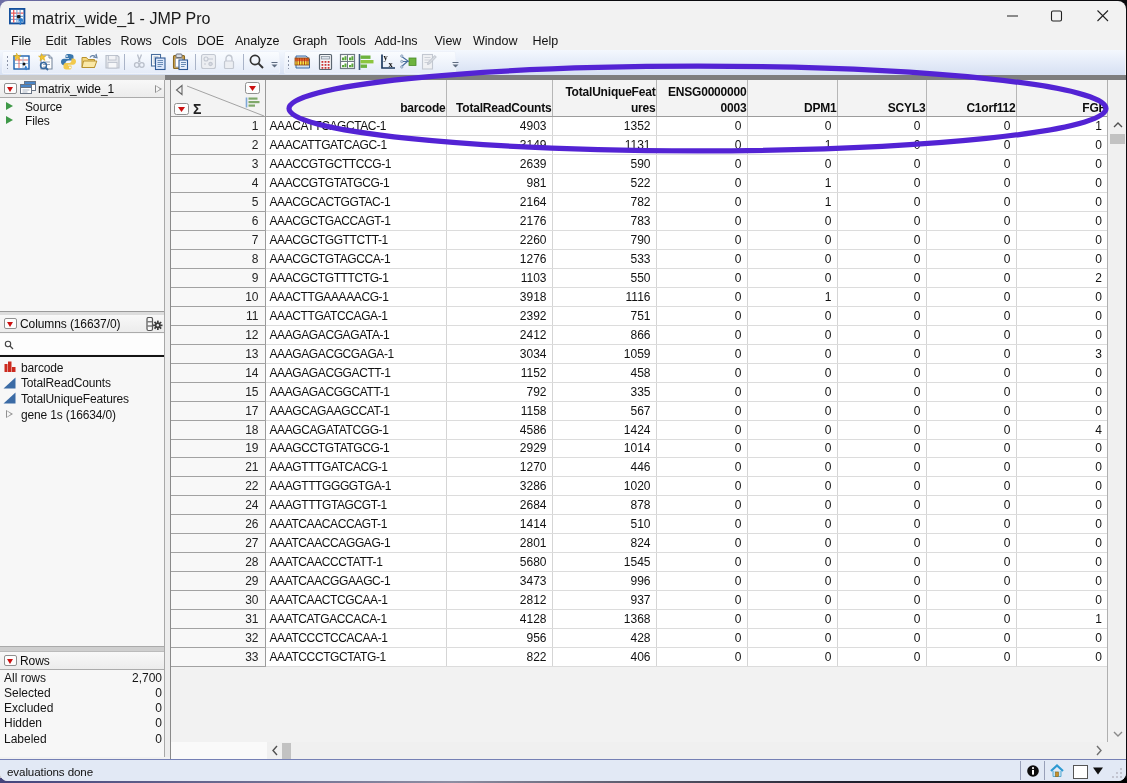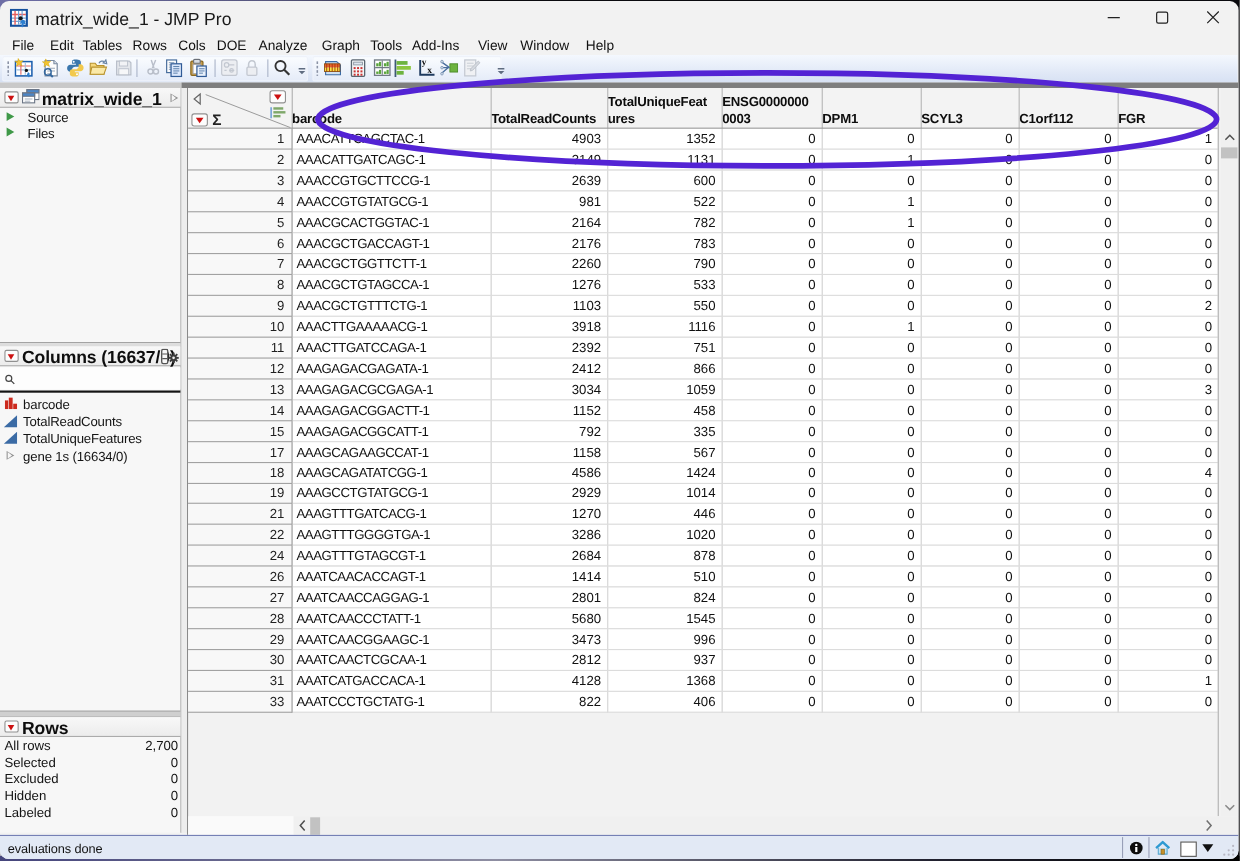--- a/index.html
+++ b/index.html
@@ -15,33 +15,33 @@
 .mi{position:absolute;top:33px;font-size:12.5px;color:#111;}
 
 #tbar{position:absolute;left:0;top:49px;width:1125px;height:25px;background:linear-gradient(#f4f8fe,#dfe7f6 70%,#d7e1f3);}
 .tbgroup{position:absolute;top:50px;height:23px;border-radius:2px;background:linear-gradient(#fbfdff,#e4ebf8);box-shadow:0 0 0 1px #eef2fa inset;}
 .grip{position:absolute;top:5px;width:3px;height:14px;background-image:radial-gradient(circle,#8b93a6 1px,transparent 1.1px);background-size:3px 4px;}
 .tsep{position:absolute;top:4px;width:1px;height:16px;background:#aab4c8;}
 .ticon{position:absolute;top:3px;}
 
 
 .panelhead{position:absolute;left:0;width:164px;height:18px;background:linear-gradient(#f8f8f8,#ececec);border-bottom:1px solid #ababab;}
-.ph-text{position:absolute;left:20px;top:2.5px;font-size:16px;letter-spacing:-0.1px;color:#0d0d0d;white-space:nowrap;font-weight:bold;}
+.ph-text{position:absolute;left:20px;top:2.5px;font-size:12px;letter-spacing:-0.1px;color:#0d0d0d;white-space:nowrap;}
 .reddrop{position:absolute;width:13px;height:11px;background:#fdfdfd;border:1px solid #909090;border-radius:2px;}
 .reddrop:after{content:"";position:absolute;left:2px;top:3px;border-left:3.5px solid transparent;border-right:3.5px solid transparent;border-top:5px solid #cc1111;}
 .sbitem{position:absolute;font-size:12px;letter-spacing:-0.15px;color:#141414;white-space:nowrap;}
 .gtri{position:absolute;width:0;height:0;border-top:4.5px solid transparent;border-bottom:4.5px solid transparent;border-left:7px solid #3f9948;}
 .otri{position:absolute;width:0;height:0;border-top:4.5px solid transparent;border-bottom:4.5px solid transparent;border-left:7px solid #909090;}
 .otri:after{content:"";position:absolute;left:-6px;top:-3px;border-top:3px solid transparent;border-bottom:3px solid transparent;border-left:4.6px solid #f7f7f7;}
 .rowstat{position:absolute;font-size:12px;color:#141414;}
 .rowval{position:absolute;font-size:12px;color:#141414;text-align:right;}
 
 #tbl{position:absolute;left:171px;top:79px;border-collapse:collapse;table-layout:fixed;}
 #tbl td,#tbl th{overflow:hidden;white-space:nowrap;padding:0;font-weight:normal;}
-#tbl th{background:#f3f3f3;border-right:1px solid #b6b6b6;font-size:12px;font-weight:bold;color:#0d0d0d;vertical-align:bottom;text-align:left;line-height:16px;}
+#tbl th{background:#f3f3f3;border-right:1px solid #b6b6b6;font-size:12px;font-weight:bold;color:#0d0d0d;vertical-align:bottom;text-align:right;line-height:16px;}
 #tbl th{padding-bottom:1px;letter-spacing:-0.2px;}
 #tbl th.rh{border-right:1px solid #9a9a9a;}
 #tbl td.rn{background:#f8f8f8;border-right:1px solid #9a9a9a;border-bottom:1px solid #a2a2a2;font-size:12px;color:#1f1f1f;text-align:right;padding-right:6px;}
 td.d{background:#fff;border-right:1px solid #d5d5d5;border-bottom:1px solid #dcdcdc;font-size:12px;color:#111;}
 #tbl td.s{text-align:left;padding-left:4px;letter-spacing:-0.4px;}
 #tbl td.n{text-align:right;padding-right:5px;}
 </style></head><body>
 <div id="bg-tl"></div>
 <div id="bg-bl"></div>
 <div id="bg-bot"></div>
@@ -356,21 +356,21 @@
           <td class="d n">0</td>
           <td class="d n">1</td>
           <td class="d n">0</td>
           <td class="d n">0</td>
           <td class="d n" style="border-right:none">0</td>
         </tr>
         <tr style="height:18.94px">
           <td class="rn">3</td>
           <td class="d s">AAACCGTGCTTCCG-1</td>
           <td class="d n">2639</td>
-          <td class="d n">600</td>
+          <td class="d n">590</td>
           <td class="d n">0</td>
           <td class="d n">0</td>
           <td class="d n">0</td>
           <td class="d n">0</td>
           <td class="d n" style="border-right:none">0</td>
         </tr>
         <tr style="height:18.94px">
           <td class="rn">4</td>
           <td class="d s">AAACCGTGTATGCG-1</td>
           <td class="d n">981</td>
@@ -626,20 +626,31 @@
         <tr style="height:18.94px">
           <td class="rn">31</td>
           <td class="d s">AAATCATGACCACA-1</td>
           <td class="d n">4128</td>
           <td class="d n">1368</td>
           <td class="d n">0</td>
           <td class="d n">0</td>
           <td class="d n">0</td>
           <td class="d n">0</td>
           <td class="d n" style="border-right:none">1</td>
+        </tr>
+        <tr style="height:18.94px">
+          <td class="rn">32</td>
+          <td class="d s">AAATCCCTCCACAA-1</td>
+          <td class="d n">956</td>
+          <td class="d n">428</td>
+          <td class="d n">0</td>
+          <td class="d n">0</td>
+          <td class="d n">0</td>
+          <td class="d n">0</td>
+          <td class="d n" style="border-right:none">0</td>
         </tr>
         <tr style="height:18.94px">
           <td class="rn">33</td>
           <td class="d s">AAATCCCTGCTATG-1</td>
           <td class="d n">822</td>
           <td class="d n">406</td>
           <td class="d n">0</td>
           <td class="d n">0</td>
           <td class="d n">0</td>
           <td class="d n">0</td>

